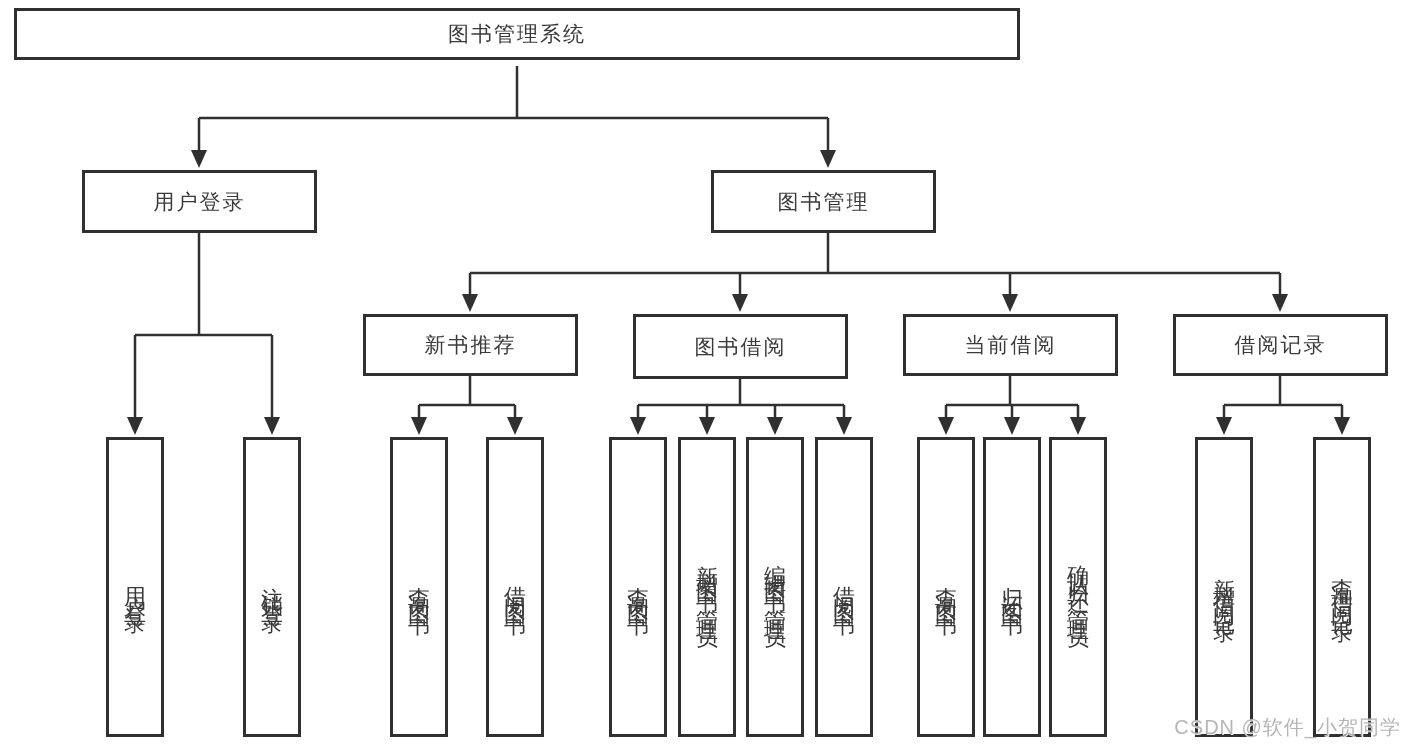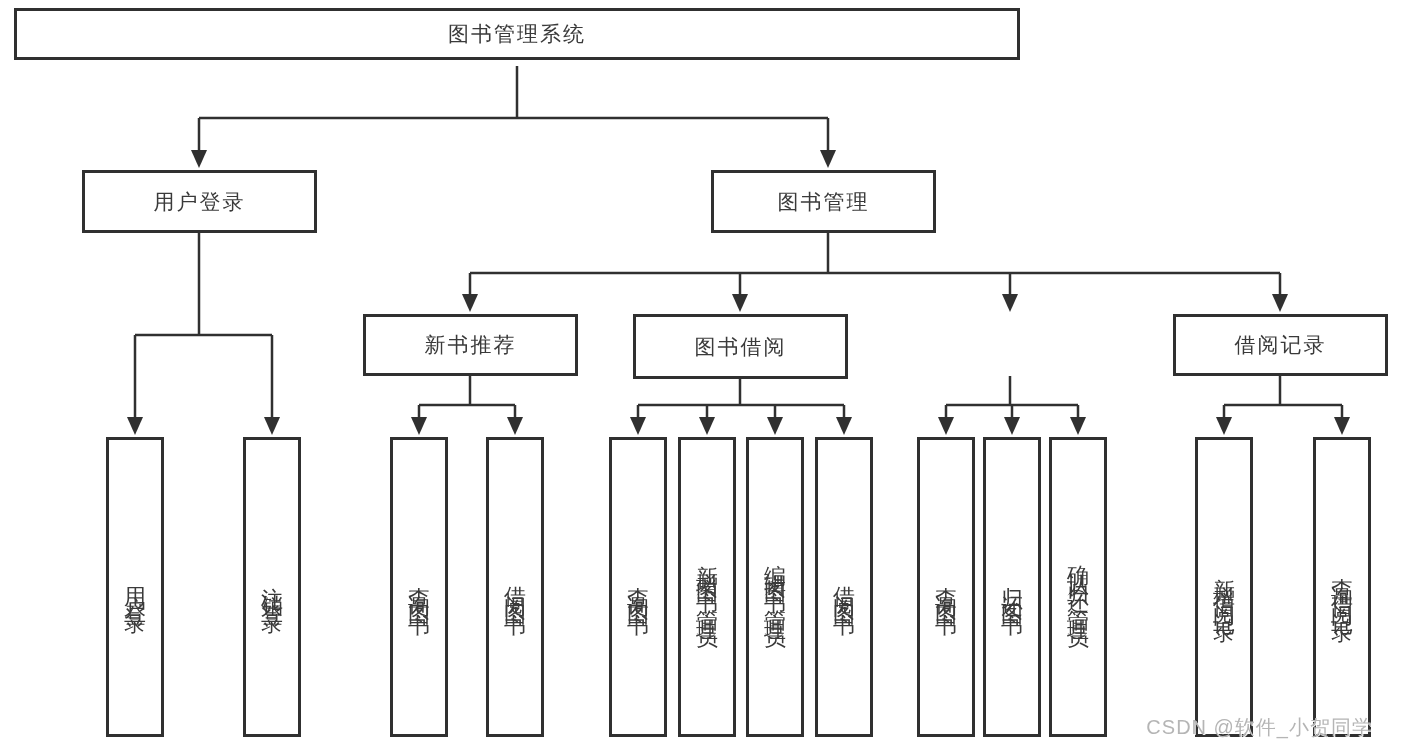--- a/index.html
+++ b/index.html
@@ -41,21 +41,21 @@
   .v-label {
     writing-mode: vertical-rl;
     text-orientation: mixed;
     font-size: 22px;
     line-height: 1;
     letter-spacing: 9px;
     white-space: nowrap;
   }
   .watermark {
     position: absolute;
-    right: 32px;
+    right: 4px;
     bottom: 6px;
     font-size: 20px;
     color: #b5b5b5;
     letter-spacing: 1px;
     text-shadow: 1px 1px 0 rgba(255,255,255,0.9);
     z-index: 5;
     white-space: nowrap;
   }
 </style>
 </head>
@@ -109,20 +109,23 @@
   <div class="box" style="left:711px;top:170px;width:225px;height:63px">
     <span class="h-label">图书管理</span>
   </div>
 
   <div class="box" style="left:363px;top:314px;width:215px;height:62px">
     <span class="h-label">新书推荐</span>
   </div>
   <div class="box" style="left:633px;top:314px;width:215px;height:65px">
     <span class="h-label">图书借阅</span>
   </div>
+  <div class="box" style="left:903px;top:314px;width:215px;height:62px">
+    <span class="h-label">当前借阅</span>
+  </div>
   <div class="box" style="left:1173px;top:314px;width:215px;height:62px">
     <span class="h-label">借阅记录</span>
   </div>
 
   <div class="box" style="left:106px;top:437px;width:58px;height:300px">
     <span class="v-label">用户登录</span>
   </div>
   <div class="box" style="left:243px;top:437px;width:58px;height:300px">
     <span class="v-label">注销登录</span>
   </div>

